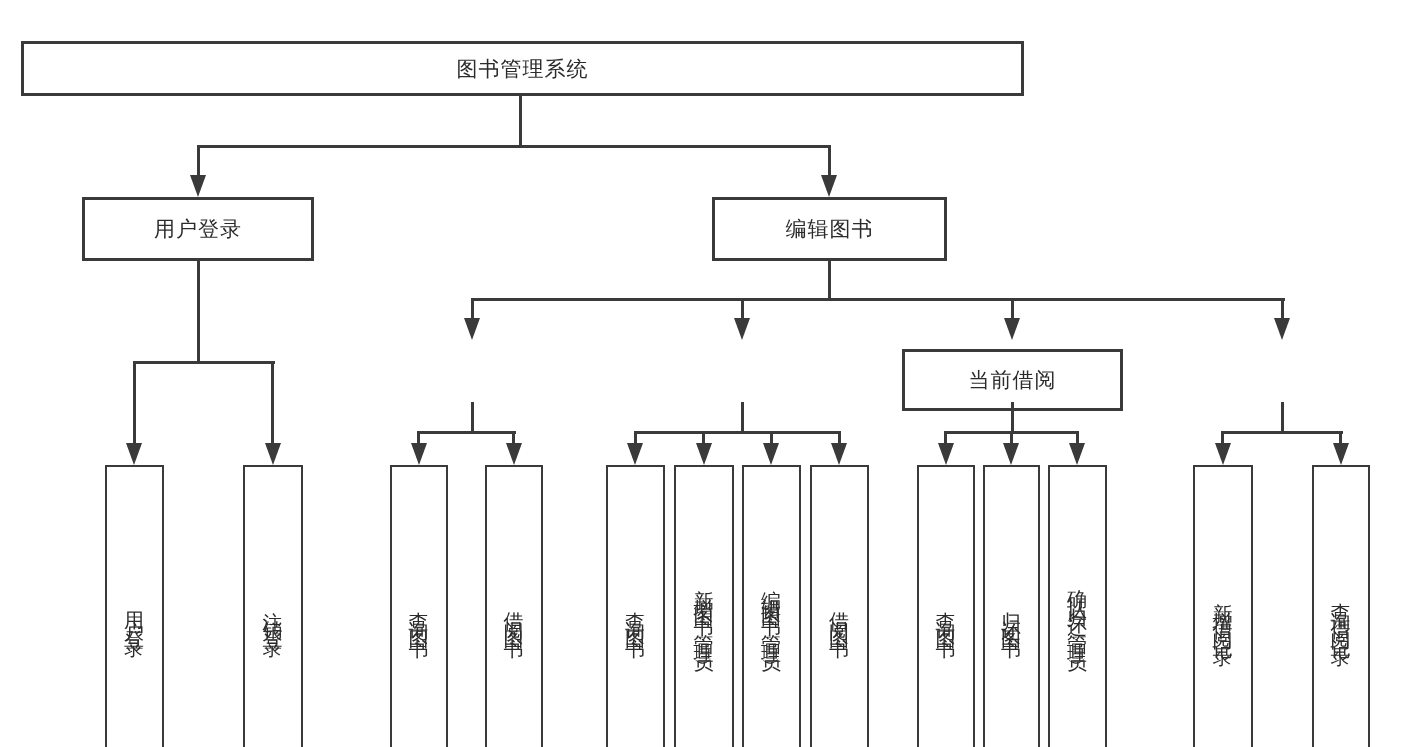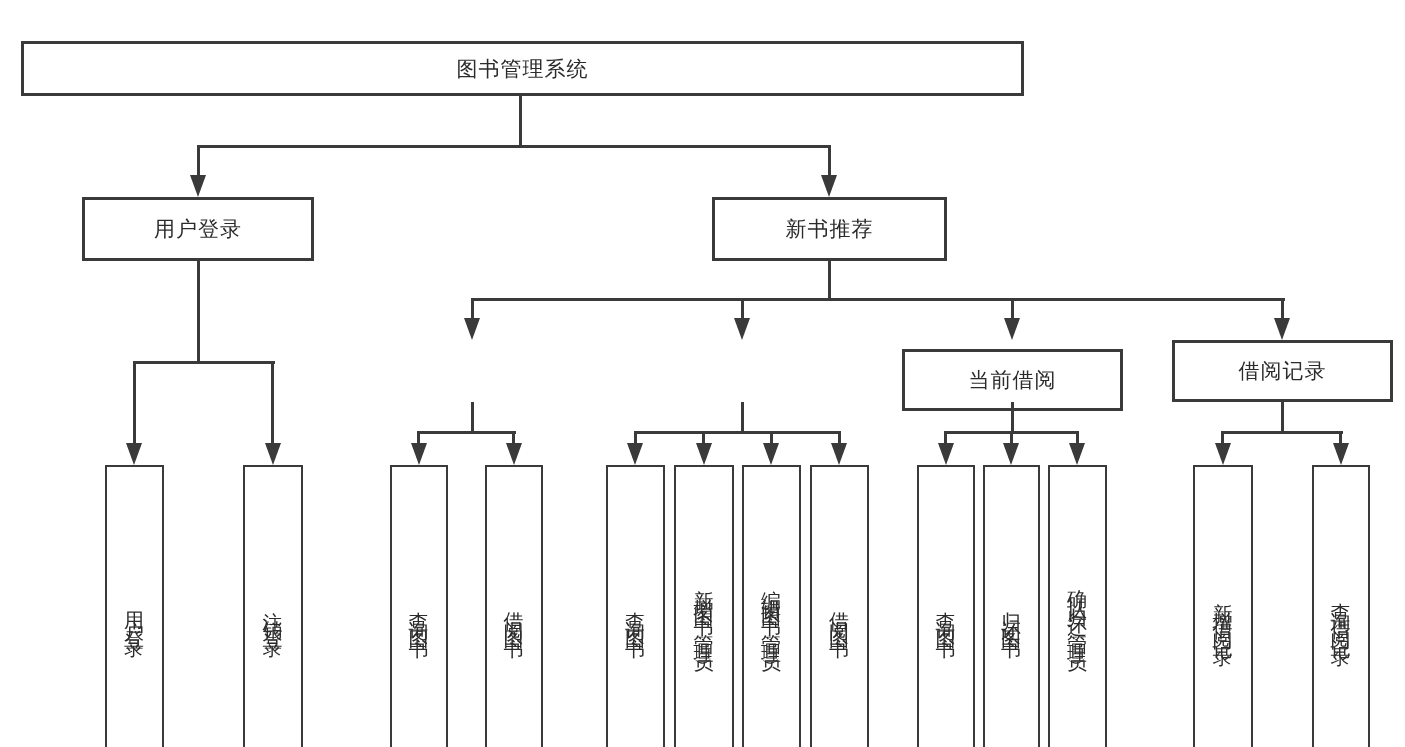--- a/index.html
+++ b/index.html
@@ -49,28 +49,25 @@
 <div id="canvas">
 
   <div class="box" style="left:21px;top:13px;width:1003px;height:55px">
     <span class="lbl">图书管理系统</span>
   </div>
 
   <div class="box" style="left:82px;top:169px;width:232px;height:64px">
     <span class="lbl">用户登录</span>
   </div>
   <div class="box" style="left:712px;top:169px;width:235px;height:64px">
-    <span class="lbl">新书推荐</span>
+    <span class="lbl">编辑图书</span>
   </div>
 
   <div class="box" style="left:902px;top:321px;width:221px;height:62px">
     <span class="lbl">当前借阅</span>
-  </div>
-  <div class="box" style="left:1172px;top:312px;width:221px;height:62px">
-    <span class="lbl">借阅记录</span>
   </div>
 
   <div class="box leaf" style="left:105px;top:437px;width:59px;height:298px">
     <span class="lbl">用户登录</span>
   </div>
   <div class="box leaf" style="left:243px;top:437px;width:60px;height:298px">
     <span class="lbl">注销登录</span>
   </div>
 
   <div class="box leaf" style="left:390px;top:437px;width:58px;height:298px">

